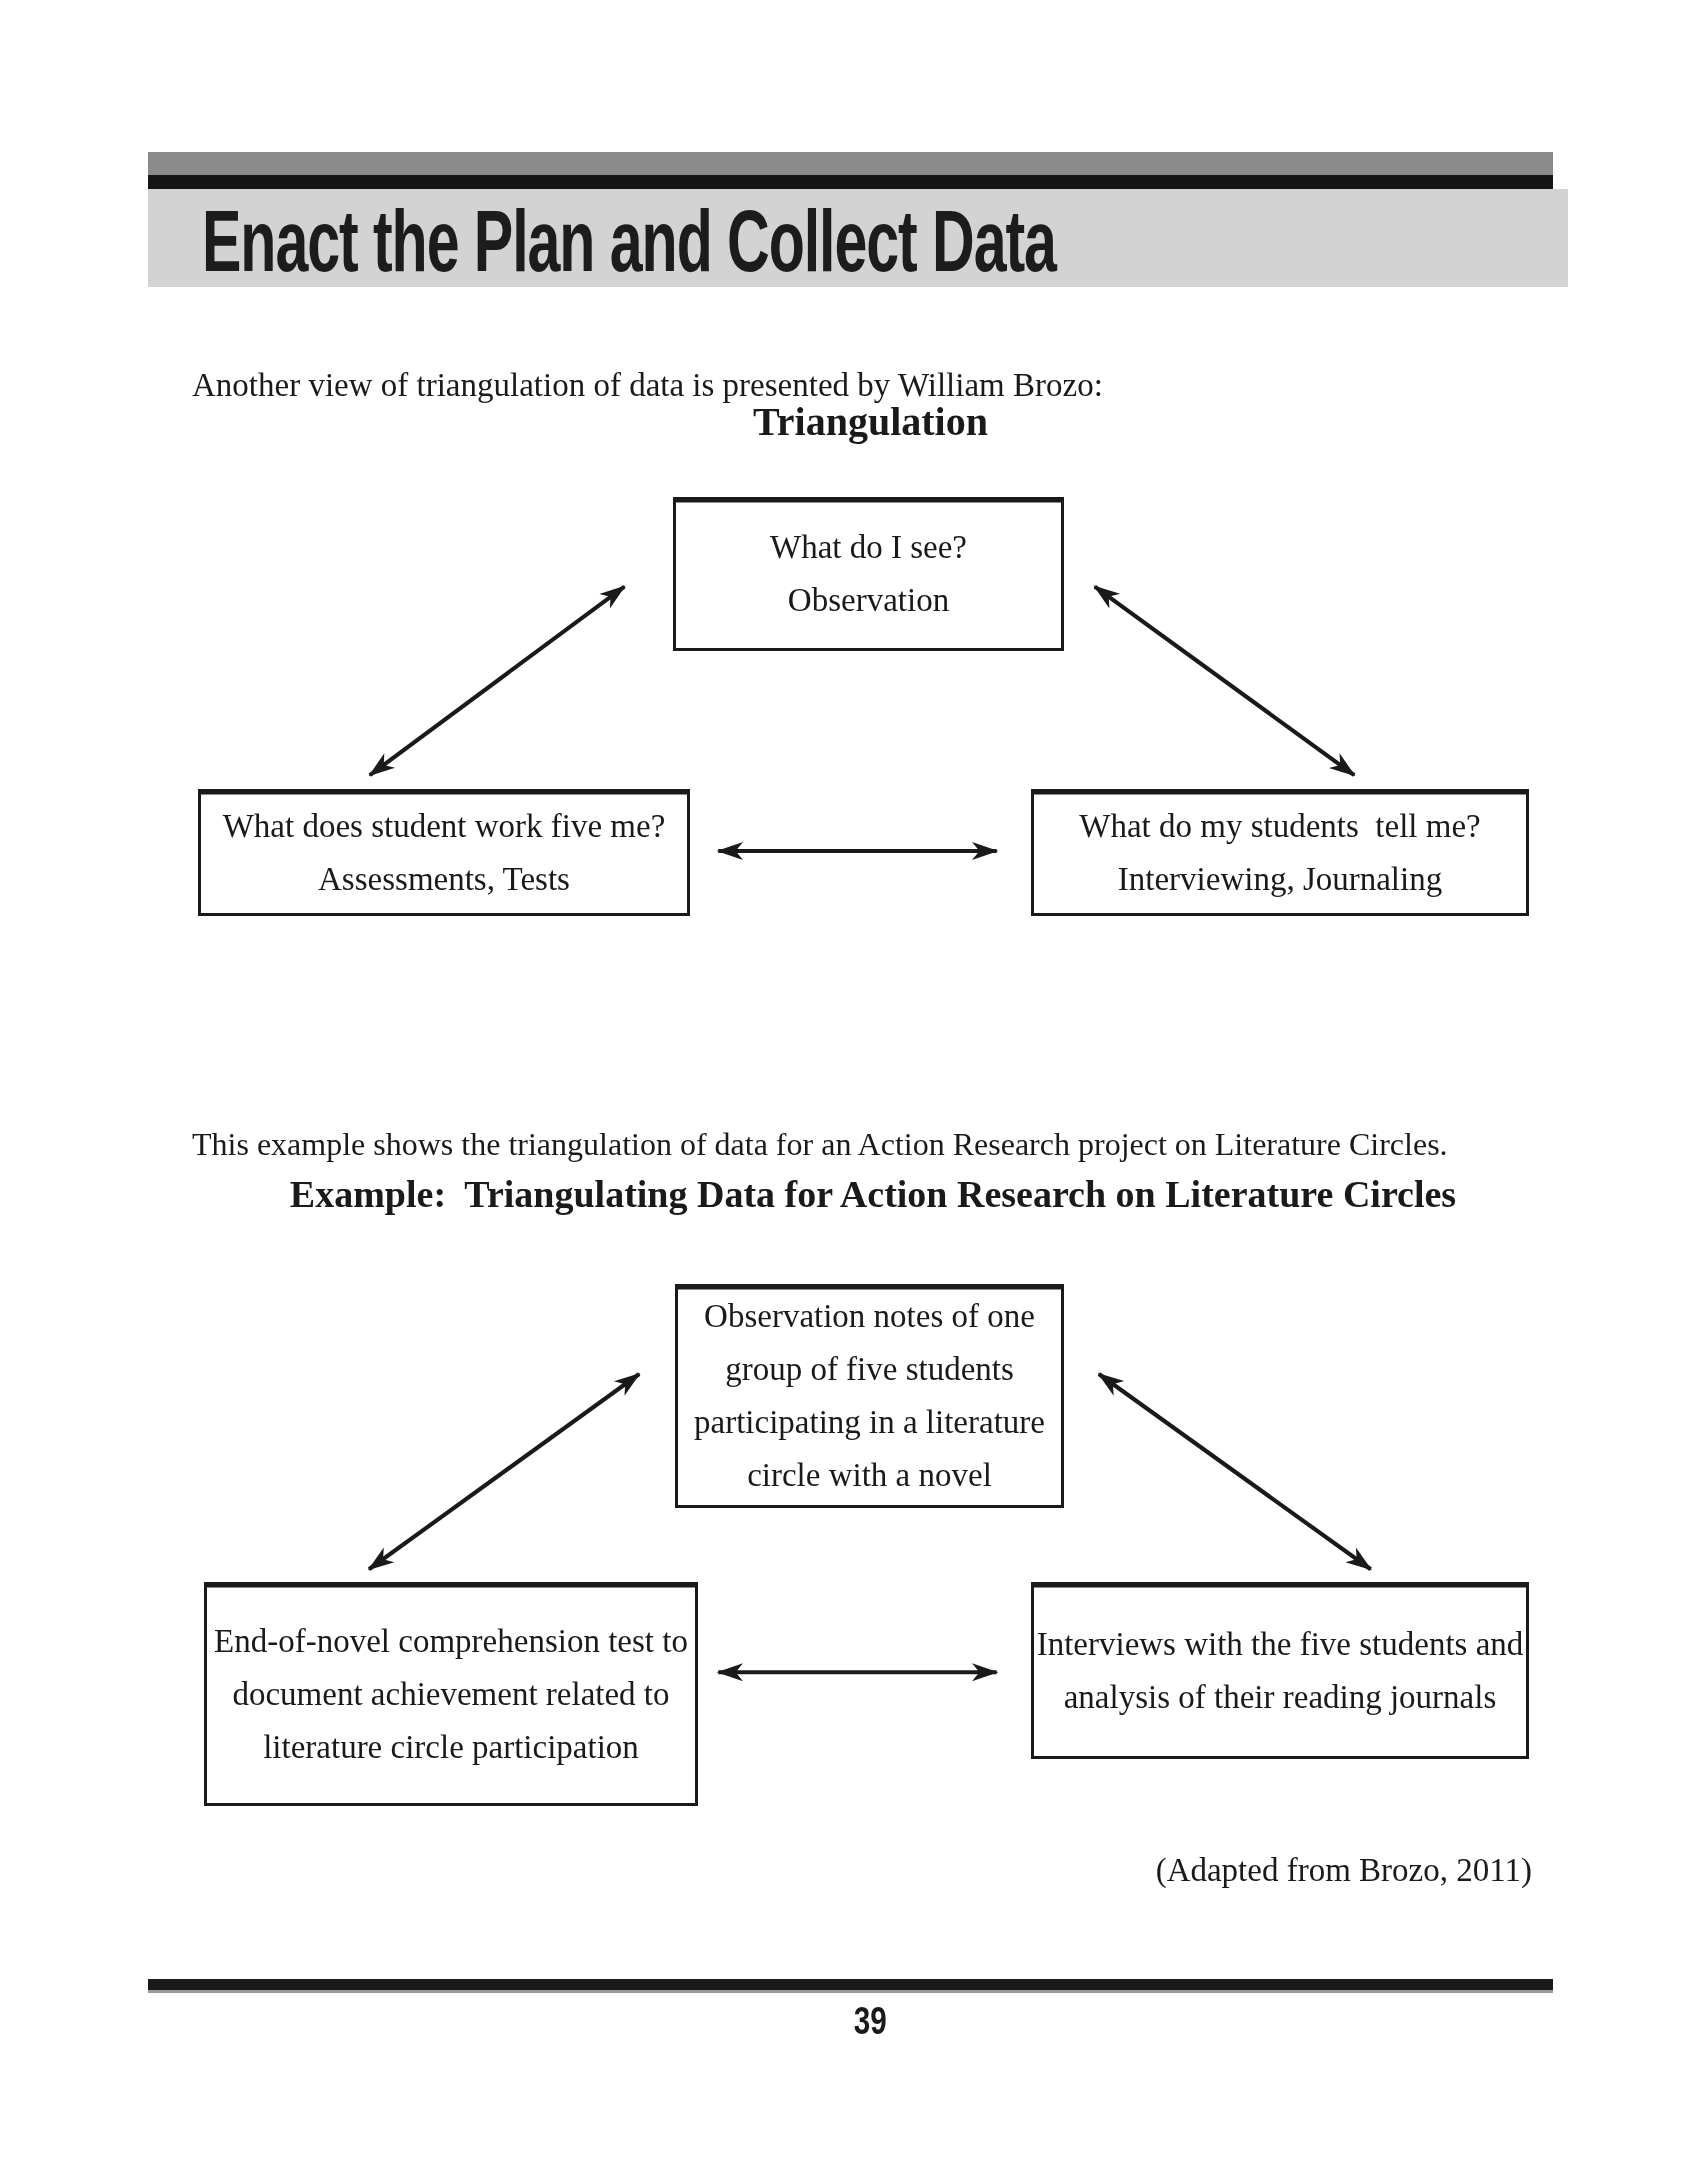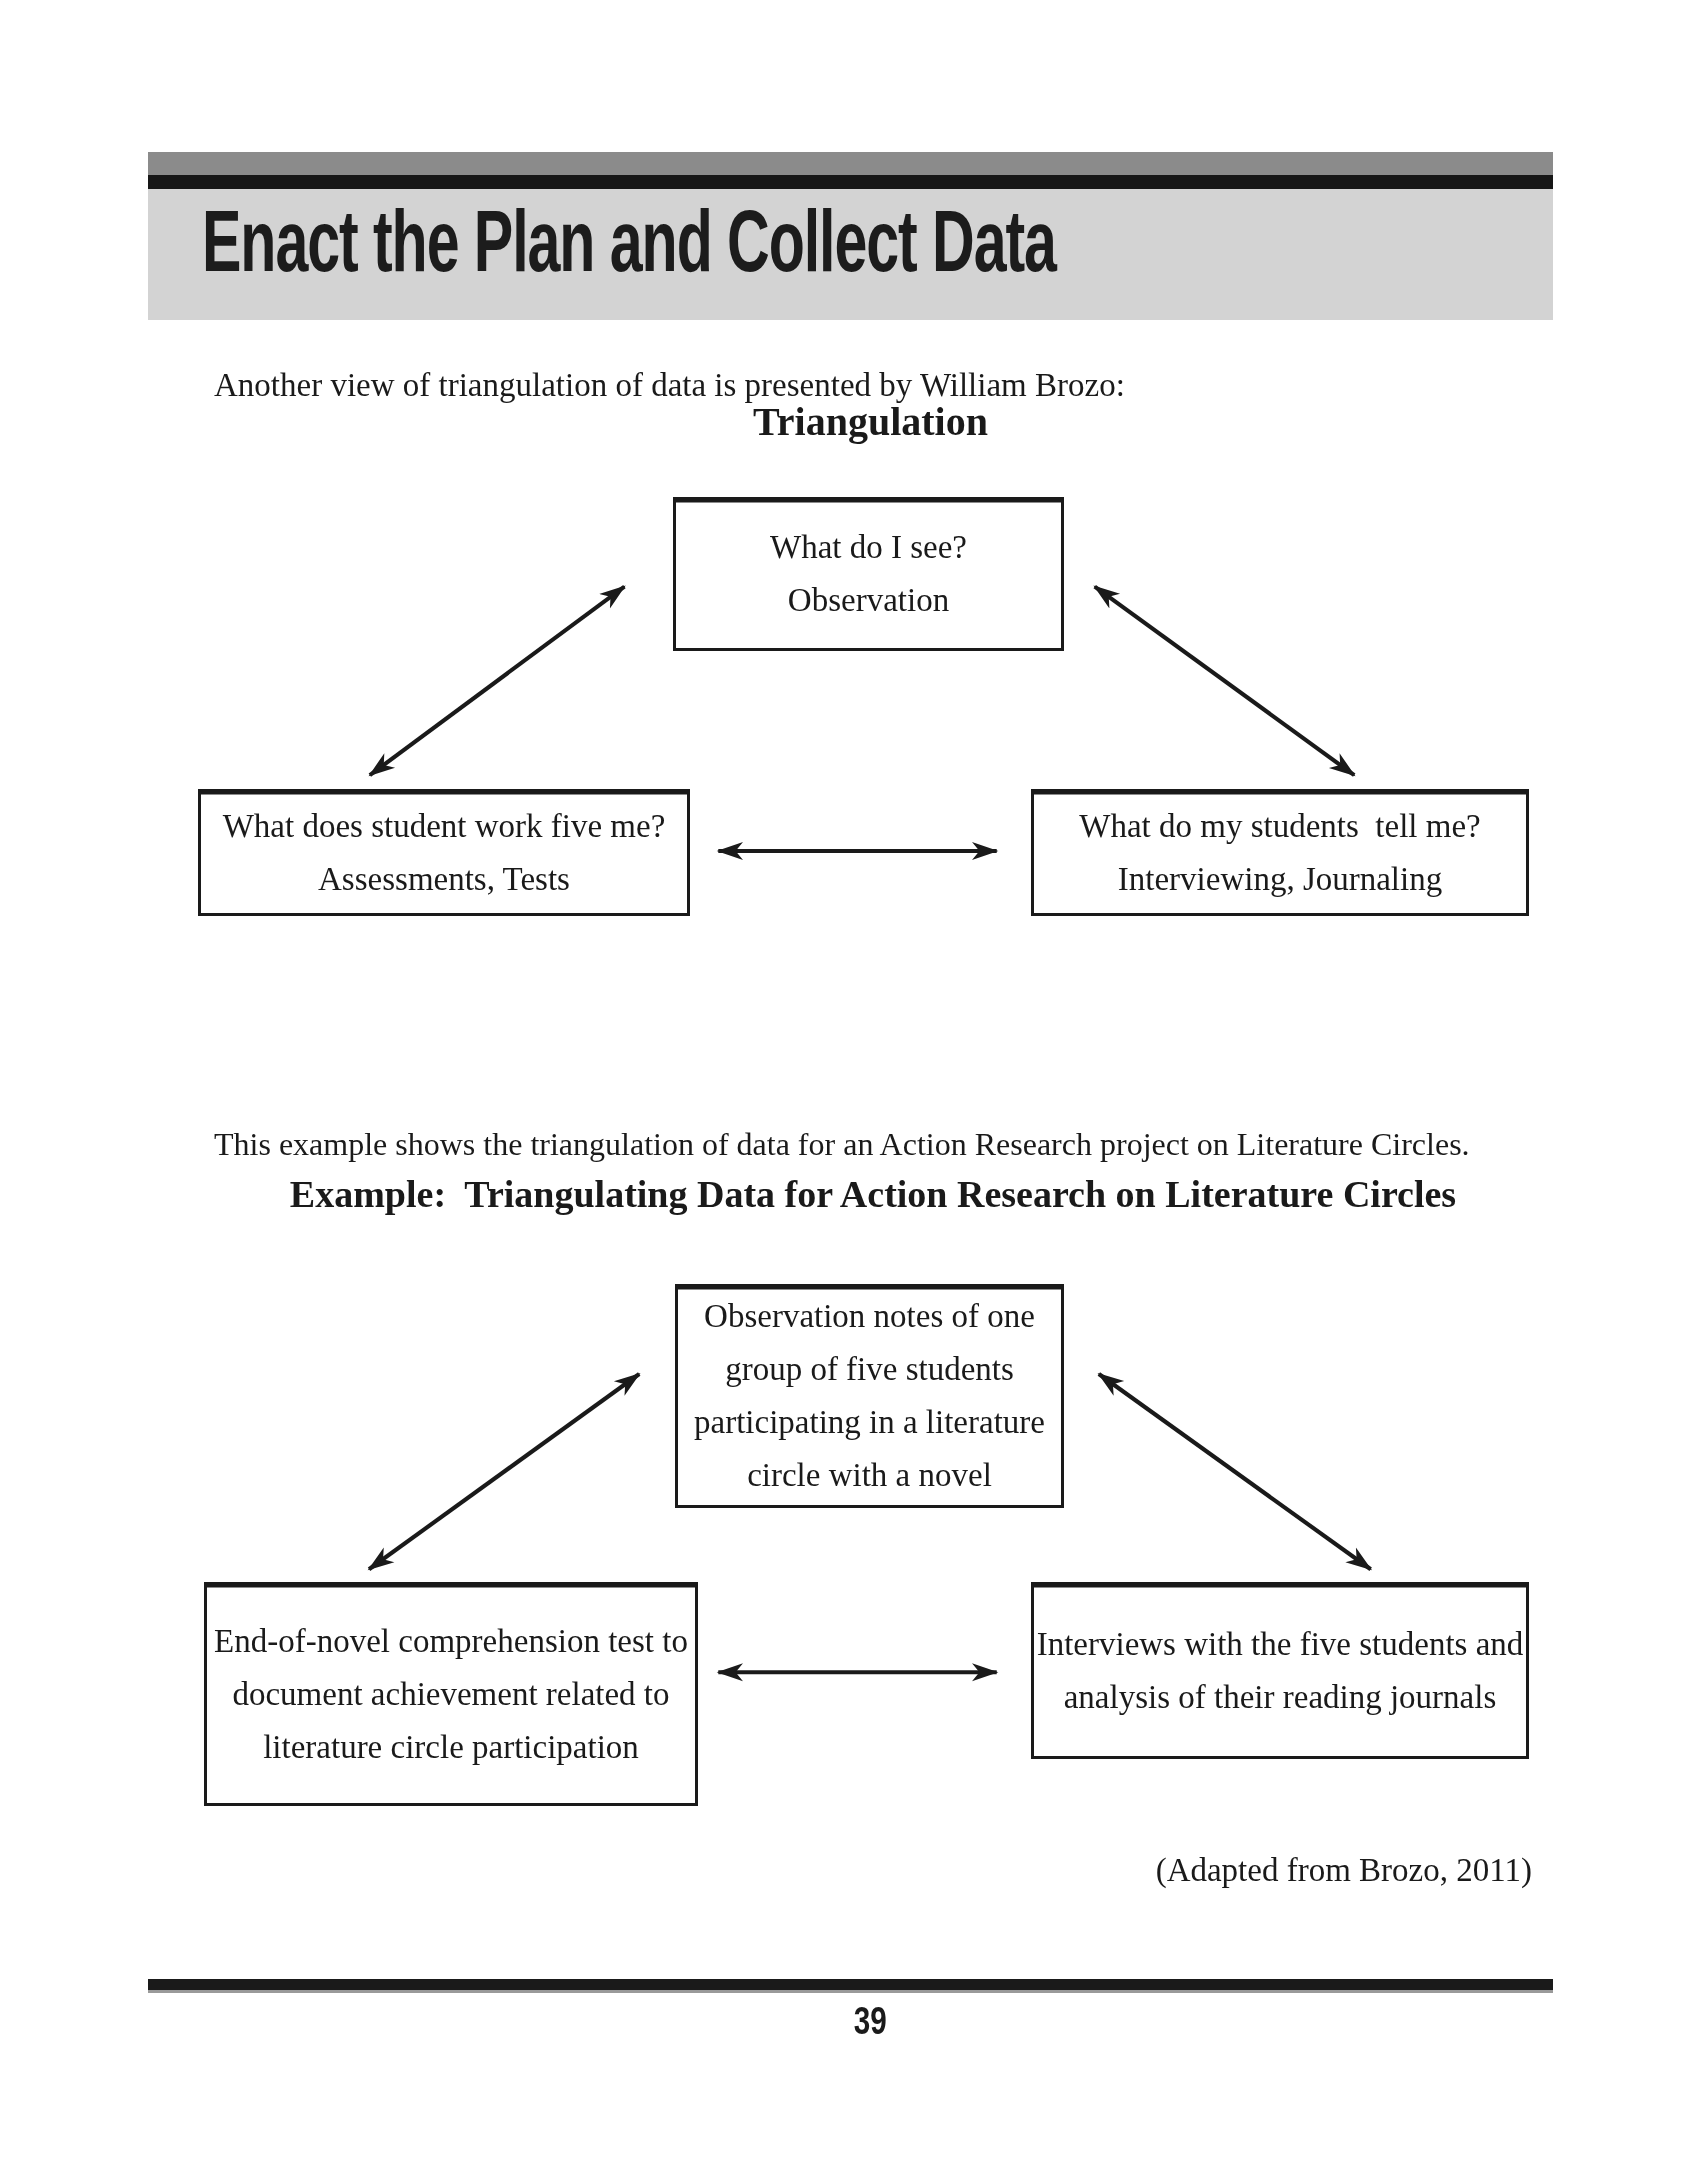--- a/index.html
+++ b/index.html
@@ -8,32 +8,32 @@
     width:1687px; height:2183px;
     background:#ffffff;
     font-family:"Liberation Serif", serif;
     color:var(--ink, #1a1a1a);
     overflow:hidden;
   }
 
   
   .bar-gray  { position:absolute; left:148px; top:152px; width:1405px; height:23px; background:var(--header-gray,#8b8b8b); }
   .bar-black { position:absolute; left:148px; top:175px; width:1405px; height:15px; background:var(--header-black,#161616); }
-  .banner    { position:absolute; left:148px; top:189px; width:1405px; height:131px; background:var(--banner-gray,#d3d3d3); }
+  .banner    { position:absolute; left:148px; top:189px; width:1405px; height:98px; background:var(--banner-gray,#d3d3d3);padding-left:15px; }
   .title {
     margin:0; position:absolute; left:54px; top:0; height:103px;
     display:flex; align-items:center;
     font-family:"Liberation Sans", sans-serif;
     font-weight:bold; font-size:87px; letter-spacing:-1.6px;
     color:#1c1c1c; white-space:nowrap;
     transform:scaleX(0.68); transform-origin:left center;
   }
 
   
-  .intro { position:absolute; left:214px; font-size:33px; line-height:38px; white-space:nowrap; }
+  .intro { position:absolute; left:192px; font-size:33px; line-height:38px; white-space:nowrap; }
   .intro1 { top:333px; }
   .intro2 { top:1093px; font-size:32px; }
 
   
   .d-heading {
     position:absolute; margin:0; text-align:center;
     font-weight:bold; white-space:nowrap;
   }
   .d1-heading { left:54px; width:1633px; top:390px; font-size:40px;margin-top:8px; }
   .d2-heading { left:54px; width:1638px; top:1172px; font-size:38px; }

